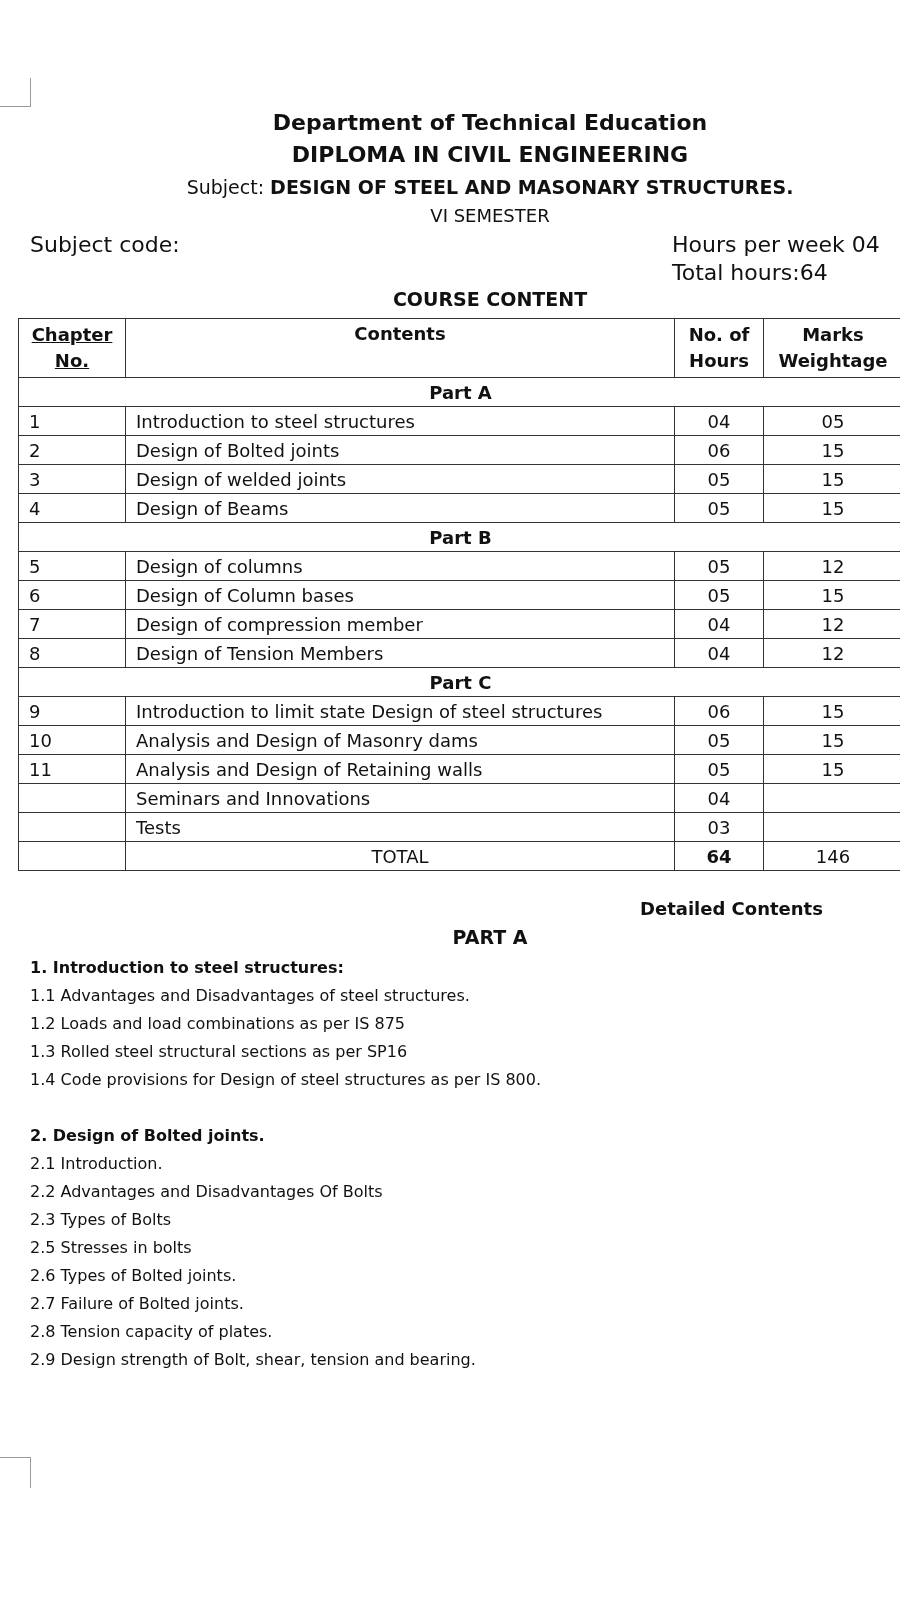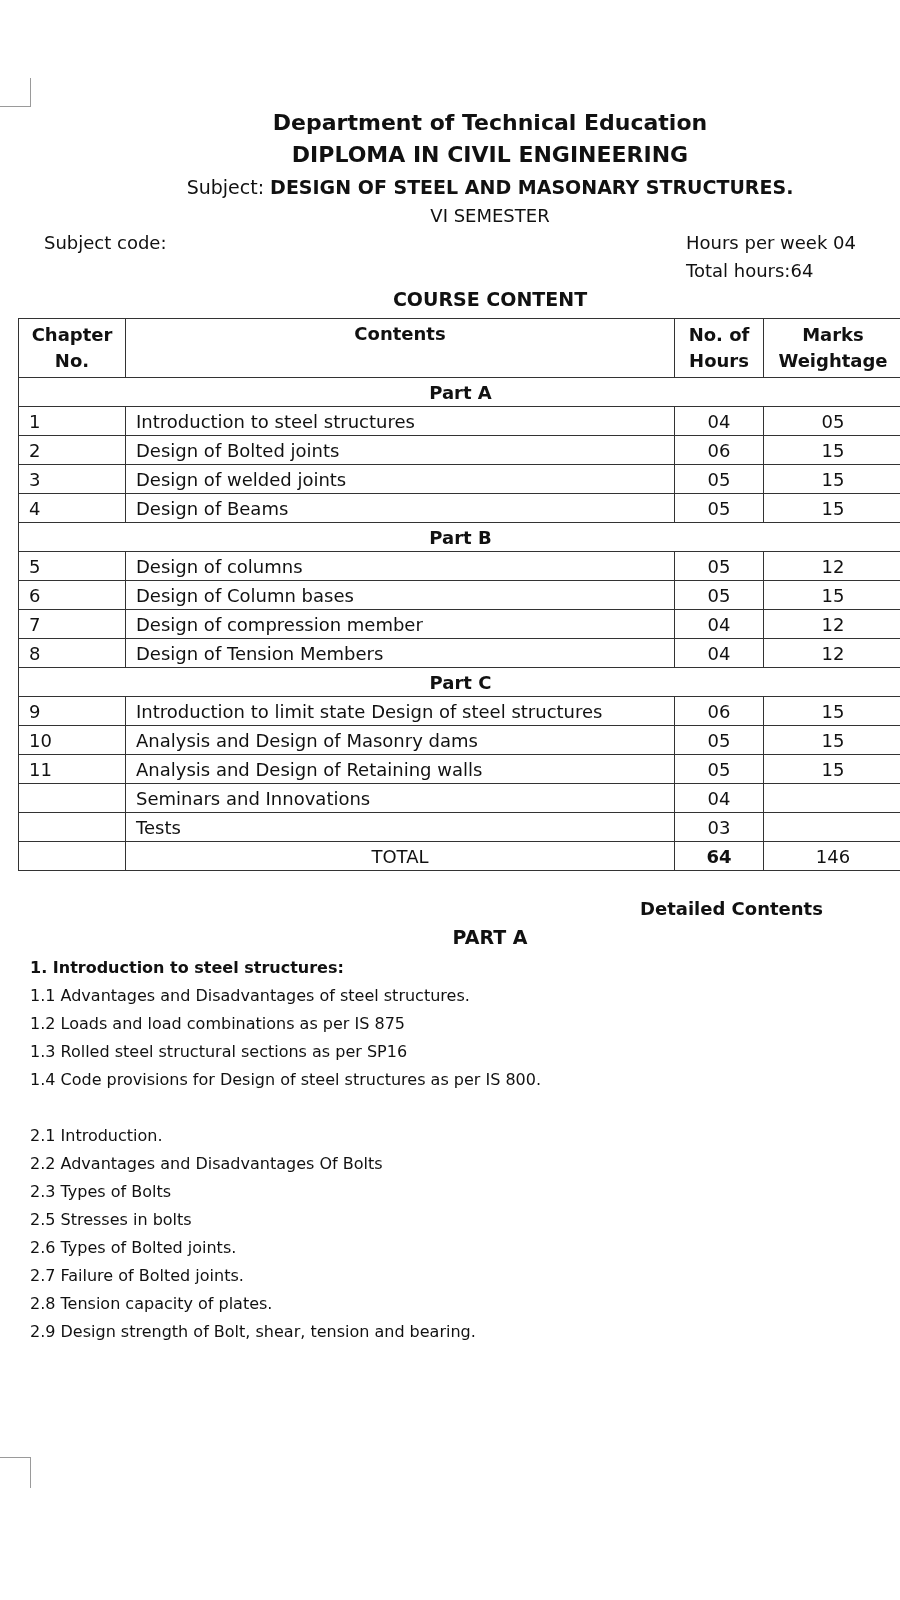--- a/index.html
+++ b/index.html
@@ -8,31 +8,31 @@
     font-family: "DejaVu Sans", sans-serif; color: #111;
   }
   .corner-mark { position: absolute; border-right: 1px solid #9a9a9a; border-bottom: 1px solid #9a9a9a; }
   .corner-mark.bottom { border-bottom: none; border-top: 1px solid #9a9a9a; }
   .center { position: absolute; left: 0; width: 980px; text-align: center; }
   .t1 { top: 110px; font-size: 22px; font-weight: bold; }
   .t2 { top: 142px; font-size: 22px; font-weight: bold; }
   .t3 { top: 176px; font-size: 19px; }
   .t3 b { font-weight: bold; }
   .t4 { top: 205px; font-size: 18px; }
-  .meta { position: absolute; font-size: 18px; margin-left: 14px; }
+  .meta { position: absolute; font-size: 22px; }
   .course-title { position: absolute; top: 288px; left: 0; width: 980px; text-align: center; font-size: 19px; font-weight: bold; }
 
   table.course {
     position: absolute; top: 318px; left: 18px; width: 884px;
     border-collapse: collapse; font-size: 18px;
   }
   table.course td, table.course th { border: 1px solid #333; padding: 0 10px; height: 28px; }
   table.course th { font-weight: bold; height: 56px; text-align: center; line-height: 26px; }
   table.course tr td:last-child, table.course tr th:last-child { border-right: none; }
-  .col-ch { width: 86px; }
+  .col-ch { width: 86px; text-decoration: underline; }
   .col-hours { width: 68px; text-align: center; }
   .col-marks { width: 118px; text-align: center; }
   .part-row td { text-align: center; font-weight: bold; }
   .total-label { text-align: center; font-weight: normal; }
   .total-val { font-weight: bold; }
 
   .detailed { position: absolute; top: 898px; left: 640px; font-size: 18px; font-weight: bold; }
   .parta { position: absolute; top: 926px; left: 0; width: 980px; text-align: center; font-size: 19px; font-weight: bold; }
   .sec { position: absolute; left: 30px; font-size: 16px; line-height: 28px; }
   .sec .head { font-weight: bold; }
@@ -183,20 +183,21 @@
 
 <div class="sec" style="top:954px;">
   <div class="head">1. Introduction to steel structures:</div>
   <div class="line">1.1 Advantages and Disadvantages of steel structures.</div>
   <div class="line">1.2 Loads and load combinations as per IS 875</div>
   <div class="line">1.3 Rolled steel structural sections as per SP16</div>
   <div class="line">1.4 Code provisions for Design of steel structures as per IS 800.</div>
 </div>
 
 <div class="sec" style="top:1122px;">
+  <div class="head">2. Design of Bolted joints.</div>
   <div class="line">2.1 Introduction.</div>
   <div class="line">2.2 Advantages and Disadvantages Of Bolts</div>
   <div class="line">2.3 Types of Bolts</div>
   <div class="line">2.5 Stresses in bolts</div>
   <div class="line">2.6 Types of Bolted joints.</div>
   <div class="line">2.7 Failure of Bolted joints.</div>
   <div class="line">2.8 Tension capacity of plates.</div>
   <div class="line">2.9 Design strength of Bolt, shear, tension and bearing.</div>
 </div>
 

